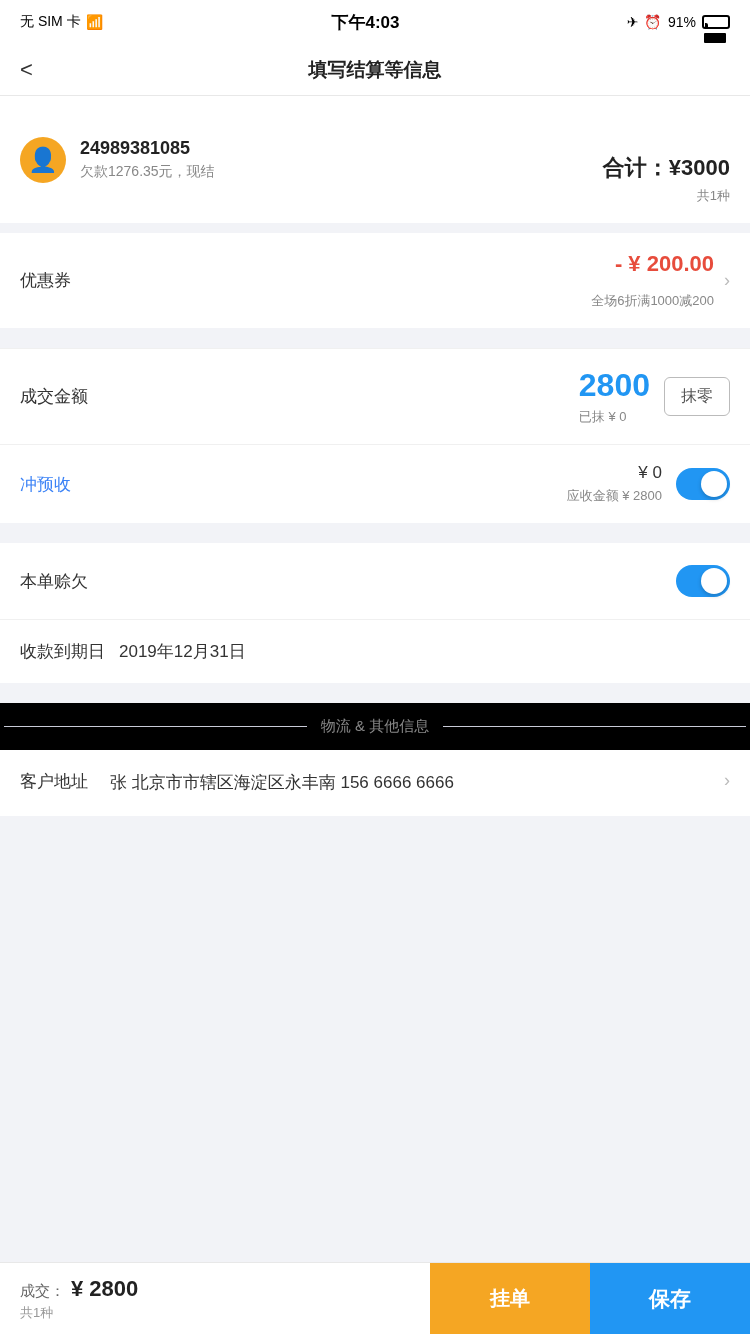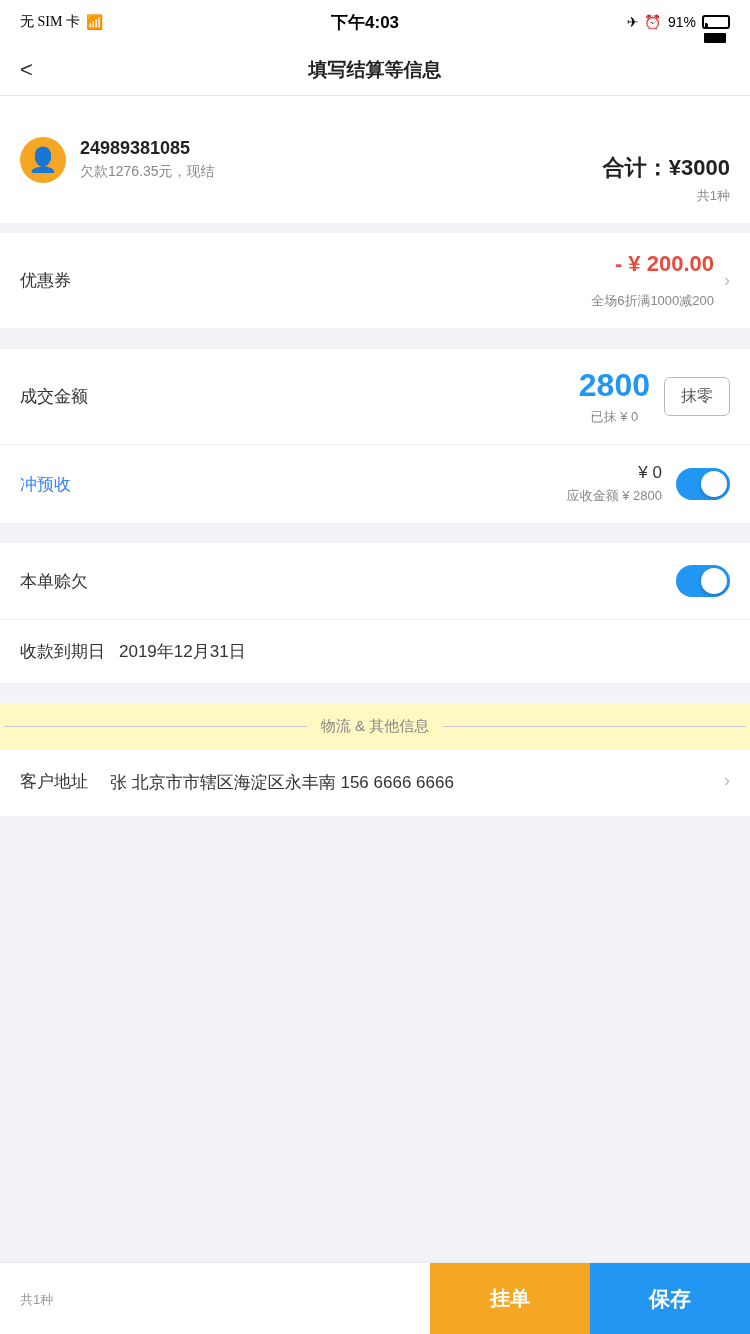--- a/index.html
+++ b/index.html
@@ -18,21 +18,21 @@
       width: 100%;
       height: 44px;
       background: #fff;
       display: flex;
       align-items: center;
       justify-content: space-between;
       padding: 0 20px;
       font-size: 15px;
       font-weight: 500;
     }
-    .status-left { display: flex; align-items: center; gap: 6px; font-size: 14px; font-family: Liberation Serif, serif; }
+    .status-left { display: flex; align-items: center; gap: 6px; font-size: 14px; }
     .status-center { font-size: 17px; font-weight: 600; }
     .status-right { display: flex; align-items: center; gap: 6px; font-size: 14px; }
     .battery-icon {
       display: inline-block;
       width: 28px; height: 14px;
       border: 2px solid #000;
       border-radius: 3px;
       position: relative;
       vertical-align: middle;
     }
@@ -139,21 +139,21 @@
       gap: 28px;
     }
     .amount-label { font-size: 17px; color: #333; min-width: 90px; }
     .amount-right {
       flex: 1;
       display: flex;
       align-items: center;
       justify-content: flex-end;
       gap: 14px;
     }
-    .amount-value-group { display: flex; flex-direction: column; align-items: center; }
+    .amount-value-group { display: flex; flex-direction: column; align-items: flex-start; }
     .round-off-btn {
       border: 1px solid #bbb;
       border-radius: 6px;
       padding: 8px 16px;
       font-size: 16px;
       color: #555;
       background: #fff;
       cursor: pointer;
       white-space: nowrap;
     }
@@ -211,21 +211,21 @@
       border-top: 1px solid #f0f0f0;
     }
     .duedate-label { font-size: 17px; color: #333; margin-right: 14px; }
     .duedate-value { font-size: 17px; color: #333; }
 
     
     .logistics-divider {
       display: flex;
       align-items: center;
       padding: 14px 4px;
-      background: #fef9c3;
+      background: #000000;
     }
     .logistics-line {
       flex: 1; height: 1px; background: #c8cad6;
     }
     .logistics-text {
       font-size: 15px;
       color: #888;
       margin: 0 14px;
     }
 
@@ -402,17 +402,21 @@
     <div class="address-label">客户地址</div>
     <div class="address-value">张 北京市市辖区海淀区永丰南 156 6666 6666</div>
     <span class="row-arrow">›</span>
   </div>
 </div>
 
 <div class="bottom-fill"></div>
 
 <div class="bottom-bar">
   <div class="bottom-summary">
+    <div class="bottom-summary-top">
+      <span class="bottom-label">成交：</span>
+      <span class="bottom-amount">¥ 2800</span>
+    </div>
     <div class="bottom-sub">共1种</div>
   </div>
   <button class="btn-pending">挂单</button>
   <button class="btn-save">保存</button>
 </div>
 
 </body></html>

